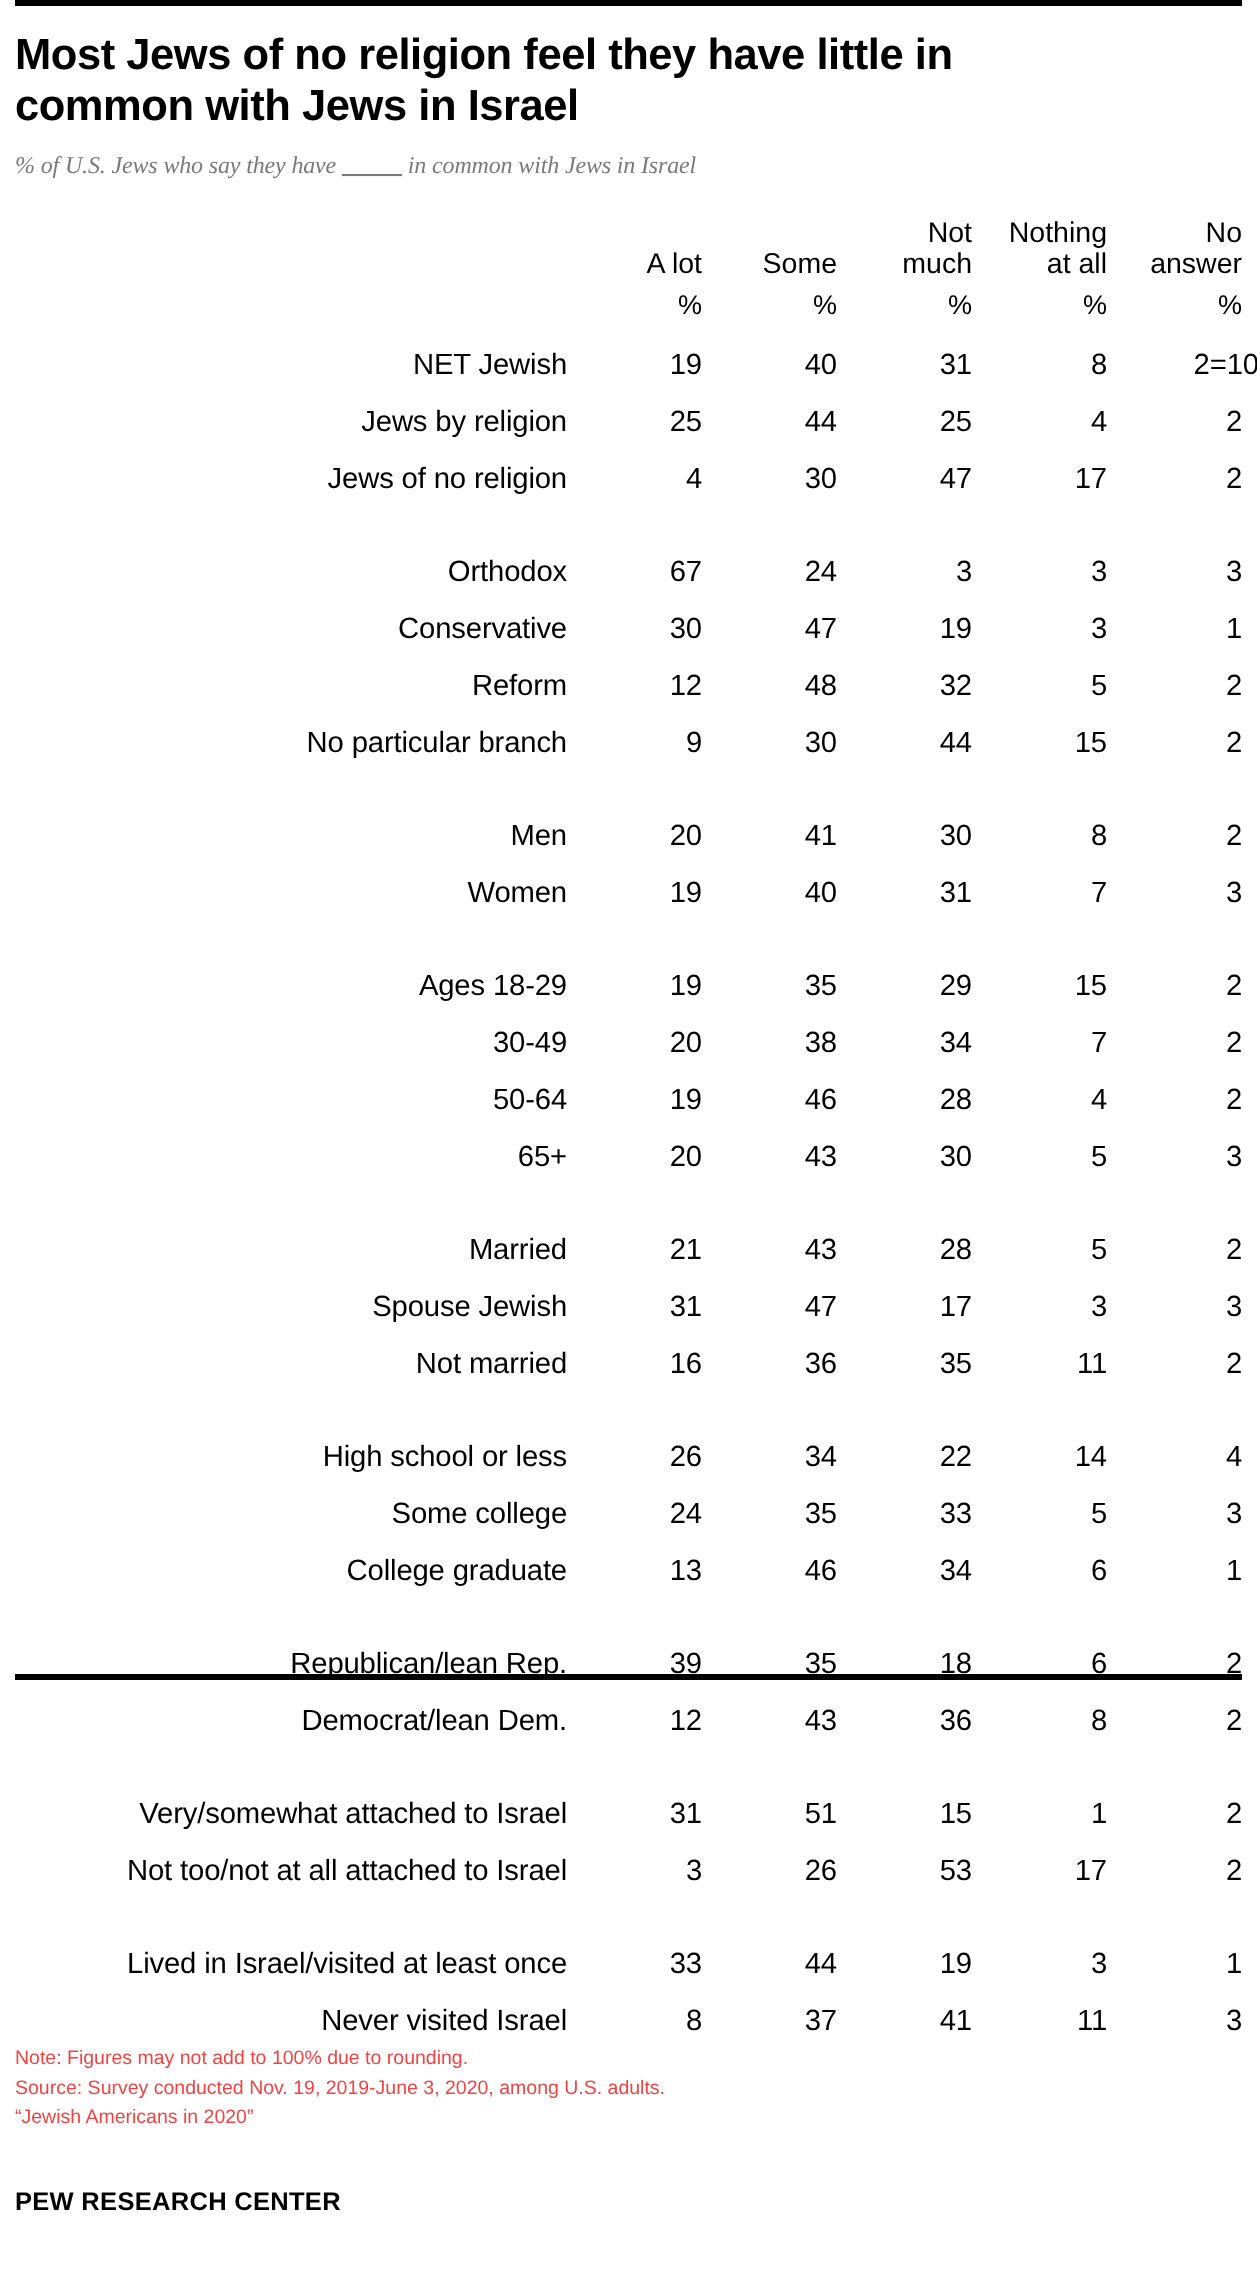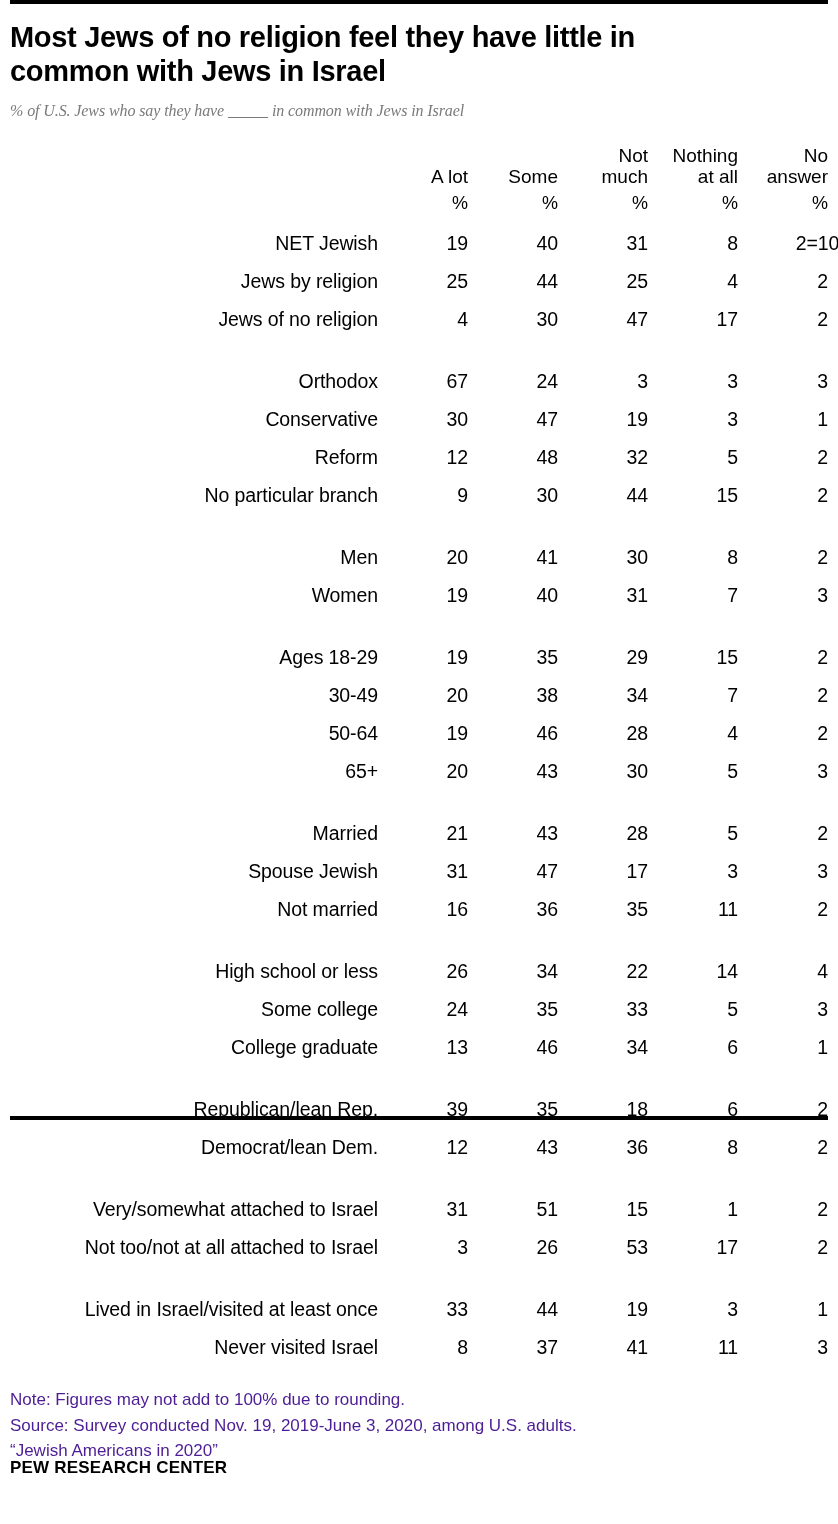--- a/index.html
+++ b/index.html
@@ -113,24 +113,23 @@
   }
   tr.datarow.gap td {
     padding-top: 24px;
     height: 38px;
   }
 
   .footnotes {
     position: absolute;
     left: 10px;
     top: 1362px;
-    color: #4c1d95;
-    font-size: 17px;
+    color: #ef4444;
+    font-size: 13px;
     line-height: 1.5;
-    margin-top: 25px;
   }
   .footnotes div { white-space: nowrap; }
 
   .brand {
     position: absolute;
     left: 10px;
     top: 1458px;
     font-size: 17px;
     font-weight: bold;
     letter-spacing: 0.2px;

